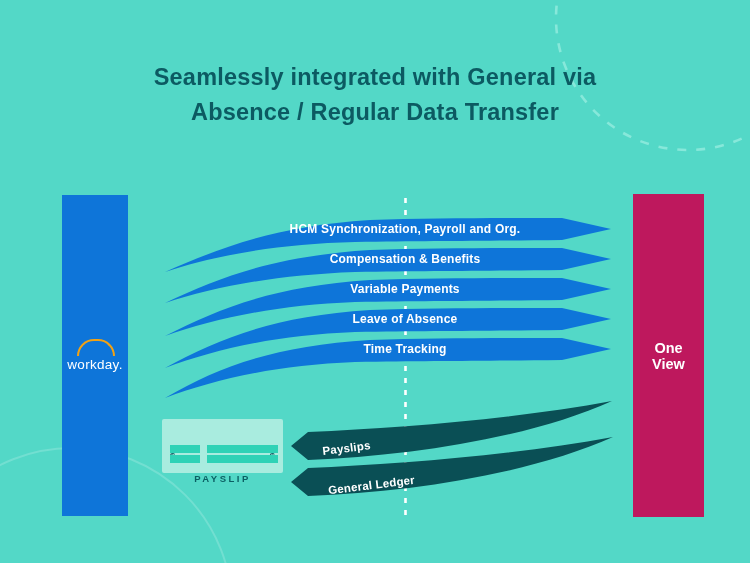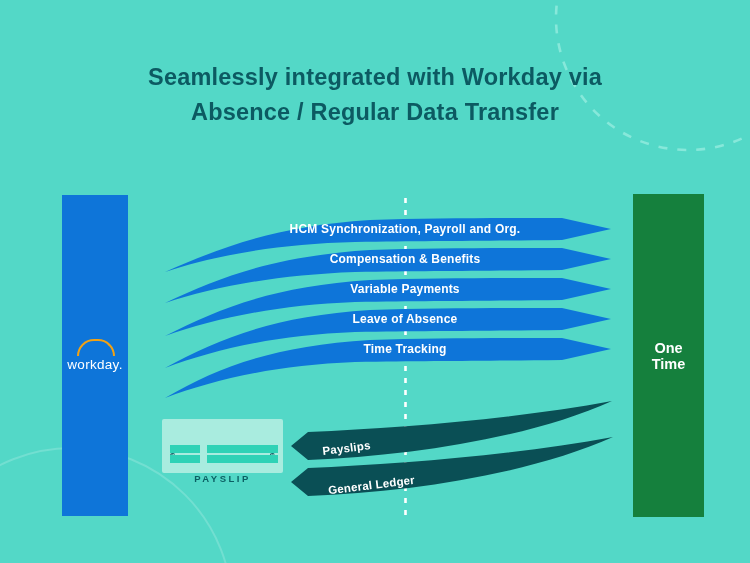--- a/index.html
+++ b/index.html
@@ -28,21 +28,21 @@
     border:2.5px solid #f2a214;border-bottom:none;
     border-radius:17px 17px 0 0;
     margin-bottom:1px;margin-left:2px;
   }
   .workday-text{
     color:#ffffff;font-size:13.5px;font-weight:normal;letter-spacing:0.3px;
   }
 
   .oneview-bar{
     position:absolute;left:633px;top:194px;width:71px;height:323px;
-    background:#15803d;z-index:2;
+    background:#be185d;z-index:2;
     display:flex;flex-direction:column;align-items:center;justify-content:center;
   }
   .oneview-text{
     color:#ffffff;font-weight:bold;font-size:14.5px;line-height:16px;text-align:center;
   }
 
   .payslip-card{
     position:absolute;left:162px;top:419px;width:121px;height:54px;
     background:#a9ecdf;border-radius:2px;z-index:2;
   }
@@ -92,33 +92,33 @@
   <text class="arrow-label" x="405" y="263">Compensation &amp; Benefits</text>
   <text class="arrow-label" x="405" y="293">Variable Payments</text>
   <text class="arrow-label" x="405" y="323">Leave of Absence</text>
   <text class="arrow-label" x="405" y="353">Time Tracking</text>
 
   <text class="arrow-label dark-arrow-label" x="347" y="452" transform="rotate(-7 347 452)">Payslips</text>
   <text class="arrow-label dark-arrow-label" x="372" y="489" transform="rotate(-7 372 489)">General Ledger</text>
 </svg>
 
 <div class="title">
-  <div>Seamlessly integrated with Workday via</div>
+  <div>Seamlessly integrated with General via</div>
   <div>Absence / Regular Data Transfer</div>
 </div>
 
 <div class="workday-bar">
   <div class="workday-arc"></div>
   <div class="workday-text">workday.</div>
 </div>
 
 <div class="oneview-bar">
   <div class="oneview-text">
     <div>One</div>
-    <div>Time</div>
+    <div>View</div>
   </div>
 </div>
 
 <div class="payslip-card">
   <div class="payslip-header">
     <span>$</span>
     <span class="payslip-title">PAYSLIP</span>
     <span>$</span>
   </div>
   <div class="ps-bar r1l"></div>

